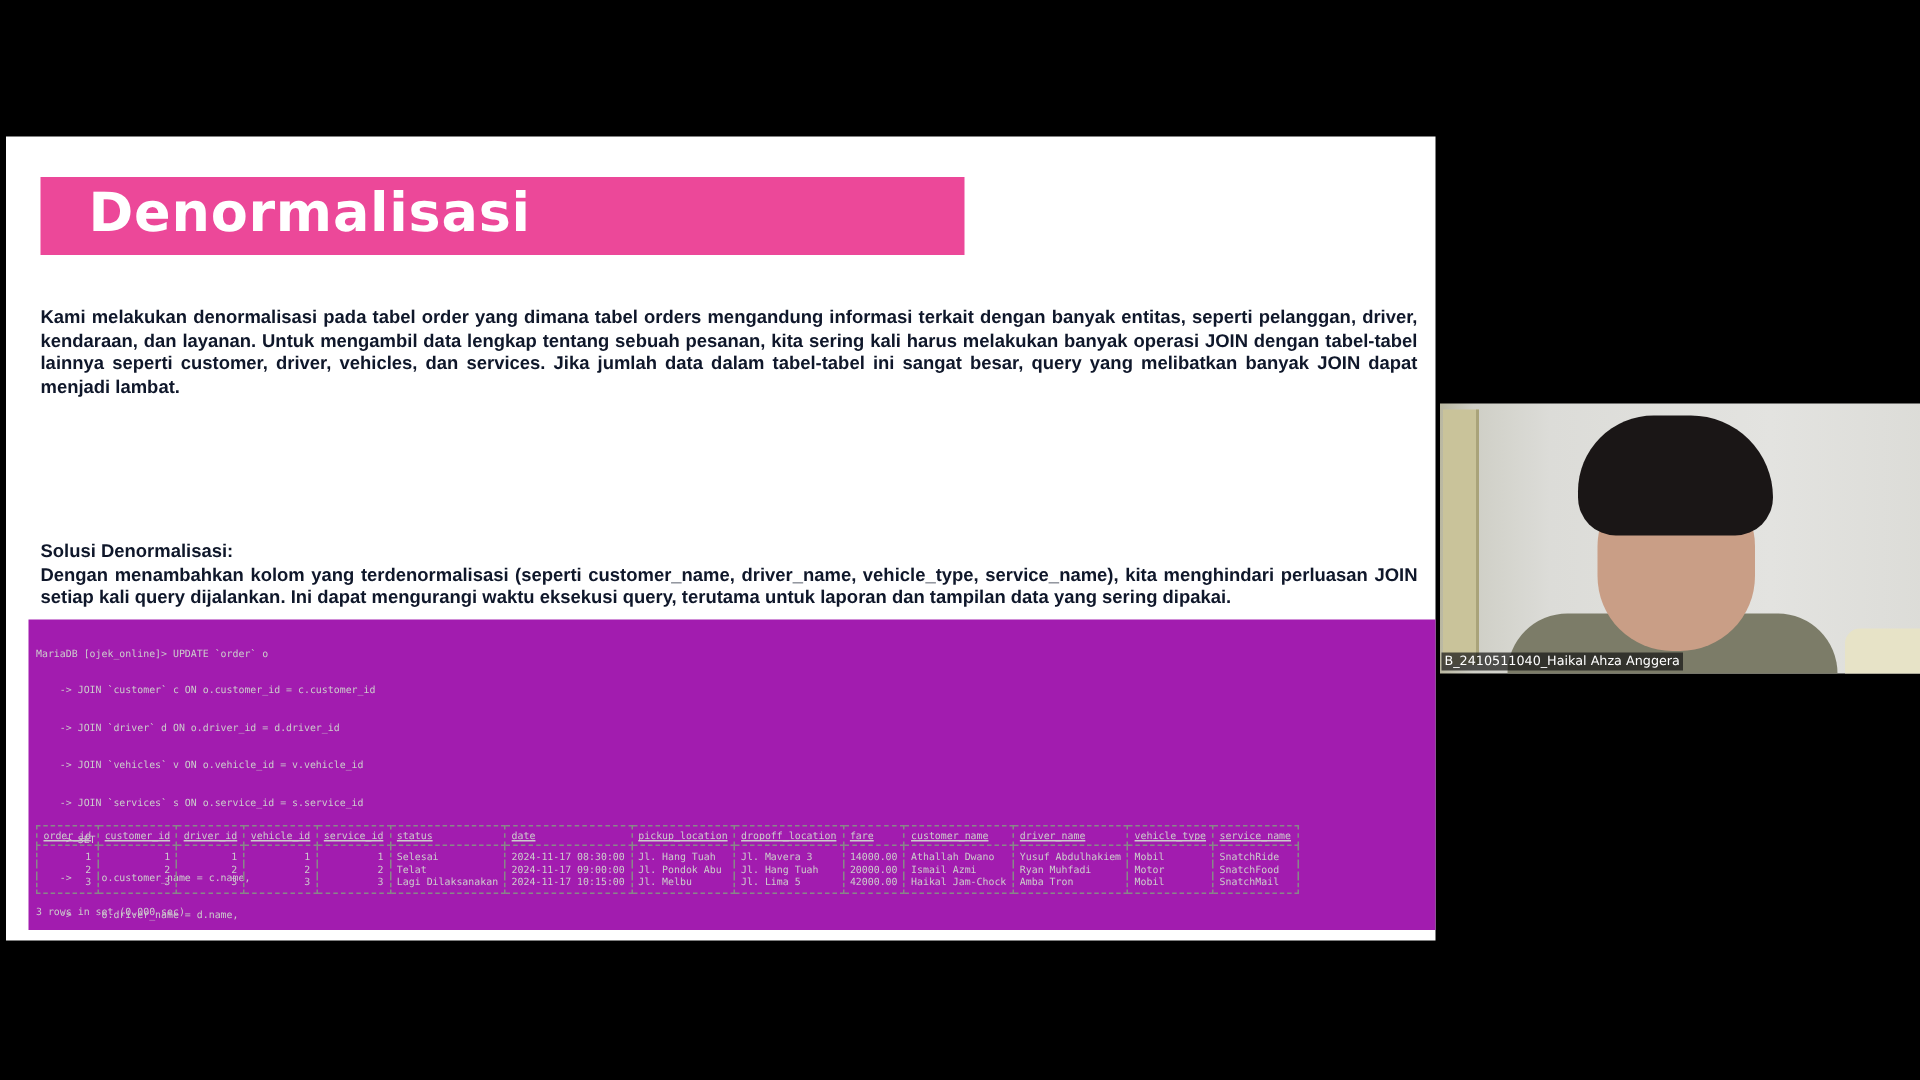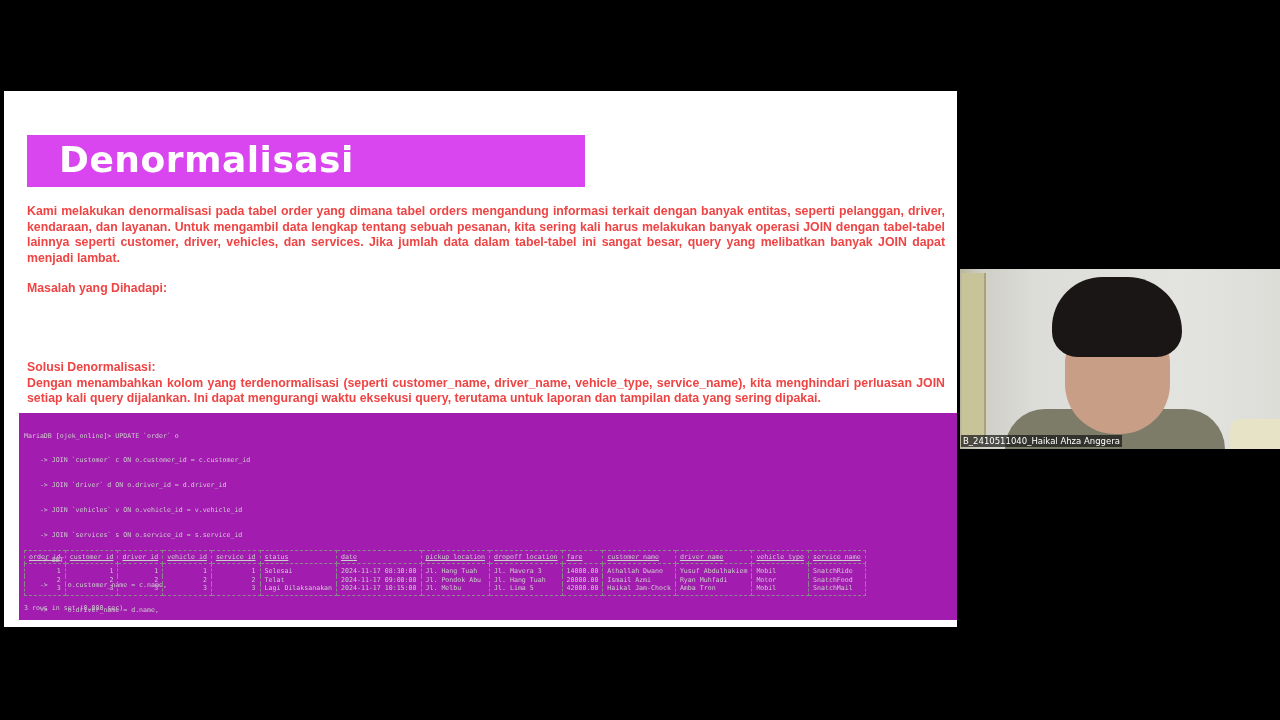--- a/index.html
+++ b/index.html
@@ -1,20 +1,20 @@
 <!DOCTYPE html>
 <html><head>
 <meta charset="utf-8">
 <style>
   html, body { margin:0; padding:0; }
   body { width:1280px; height:720px; background:#000; position:relative; overflow:hidden; font-family:"Liberation Sans", sans-serif; }
   .slide { position:absolute; left:4px; top:91px; width:953px; height:536px; background:#fff; }
-  .title-bar { position:absolute; left:23px; top:44px; width:558px; height:52px; background:#d946ef; }
+  .title-bar { position:absolute; left:23px; top:27px; width:616px; height:52px; background:#ec4899; }
   .title-text { position:absolute; left:32px; top:2px; color:#fff; font-family:"DejaVu Sans", sans-serif; font-weight:bold; font-size:36px; line-height:46px; letter-spacing:0.5px; }
-  .body-text { position:absolute; left:23px; width:918px; color:#ef4444; font-family:"Liberation Sans", sans-serif; font-weight:bold; font-size:12.3px; line-height:15.6px; text-align:justify; }
+  .body-text { position:absolute; left:23px; width:918px; color:#0f172a; font-family:"Liberation Sans", sans-serif; font-weight:bold; font-size:12.3px; line-height:15.6px; text-align:justify; }
   .para1 { top:113px; }
   .sec2 { top:190px; }
   .sec3 { top:269px; }
   .body-text p { margin:0; }
   .terminal { position:absolute; left:19px; top:413px; width:938px; height:207px; background:#a21caf; color:#cccccc; font-family:"DejaVu Sans Mono", monospace; font-size:6.6px; line-height:8.3px; overflow:hidden; }
   .term-inner { position:absolute; left:5px; top:2px; white-space:pre; }
   .term-line { display:block; height:8.3px; }
   .tbl { position:absolute; left:5px; top:137px; border-collapse:collapse; }
   .tbl td, .tbl th { font-family:"DejaVu Sans Mono", monospace; font-size:6.6px; line-height:8.3px; color:#cccccc; font-weight:normal; padding:0 4px; border-left:1px dashed #888; border-right:1px dashed #888; white-space:nowrap; text-align:left; }
   .tbl thead th { border-top:1px dashed #888; border-bottom:1px dashed #888; padding-top:2px; padding-bottom:2px;text-decoration:underline; }
@@ -36,21 +36,20 @@
 <div class="slide">
   <div class="title-bar">
     <div class="title-text">Denormalisasi</div>
   </div>
 
   <div class="body-text para1">
     <p>Kami melakukan denormalisasi pada tabel order yang dimana tabel orders mengandung informasi terkait dengan banyak entitas, seperti pelanggan, driver, kendaraan, dan layanan. Untuk mengambil data lengkap tentang sebuah pesanan, kita sering kali harus melakukan banyak operasi JOIN dengan tabel-tabel lainnya seperti customer, driver, vehicles, dan services. Jika jumlah data dalam tabel-tabel ini sangat besar, query yang melibatkan banyak JOIN dapat menjadi lambat.</p>
   </div>
 
   <div class="body-text sec2">
-    <p>Masalah yang Dihadapi:</p>
   </div>
 
   <div class="body-text sec3">
     <p>Solusi Denormalisasi:</p>
     <p>Dengan menambahkan kolom yang terdenormalisasi (seperti customer_name, driver_name, vehicle_type, service_name), kita menghindari perluasan JOIN setiap kali query dijalankan. Ini dapat mengurangi waktu eksekusi query, terutama untuk laporan dan tampilan data yang sering dipakai.</p>
   </div>
 </div>
 
 <div class="terminal">
   <div class="term-inner">

